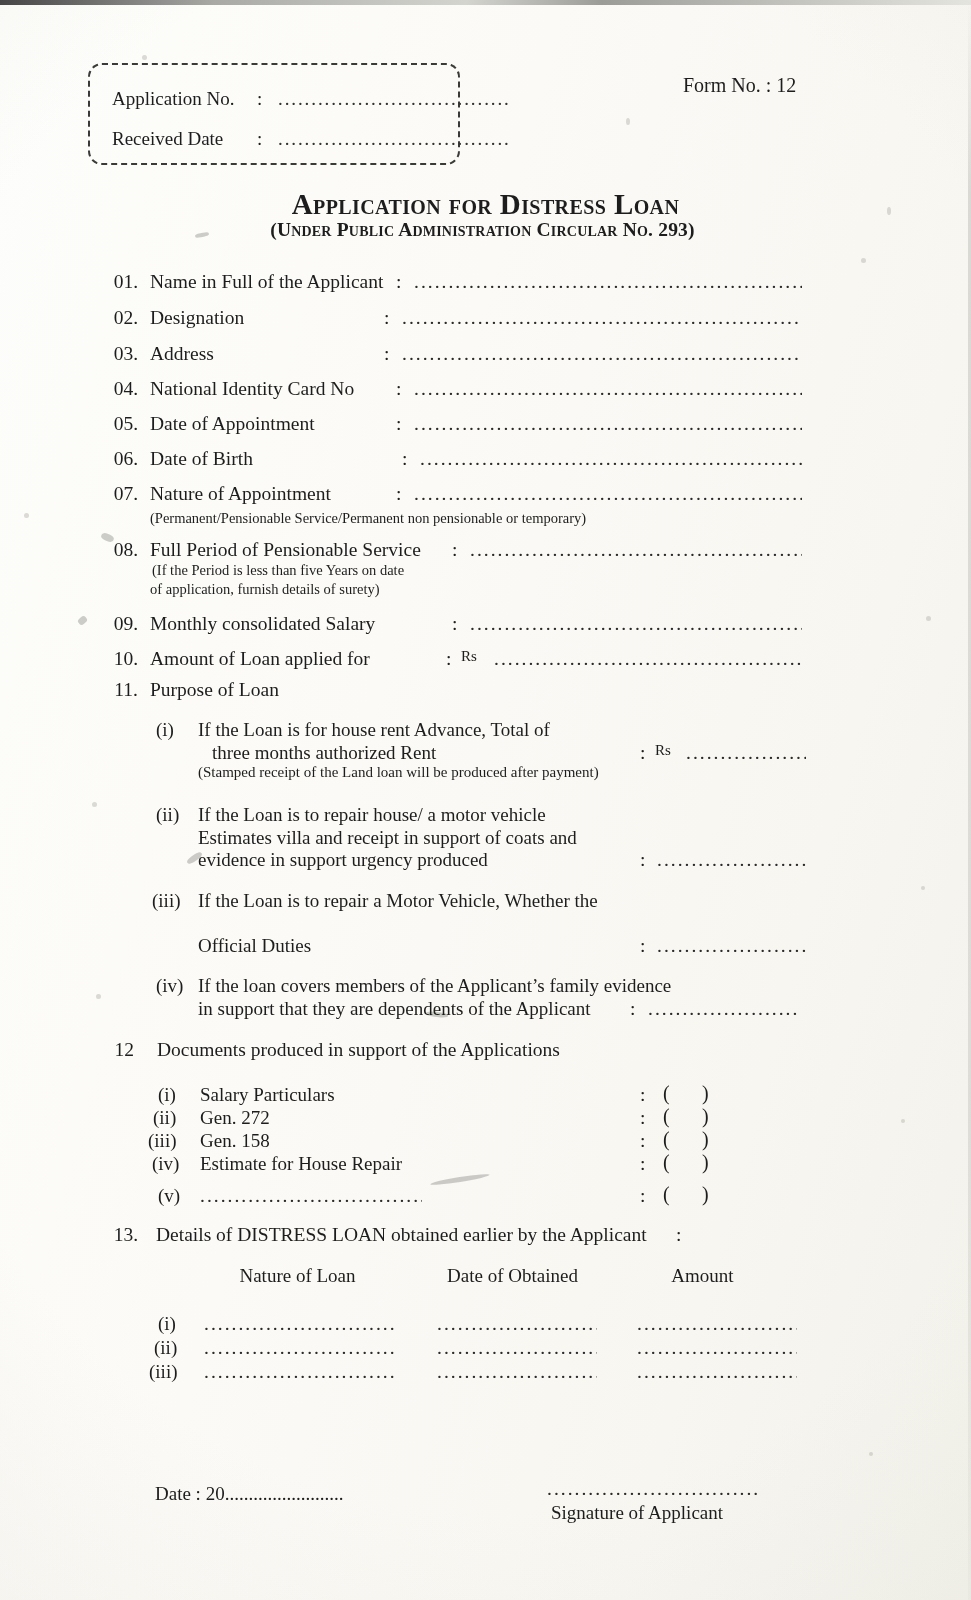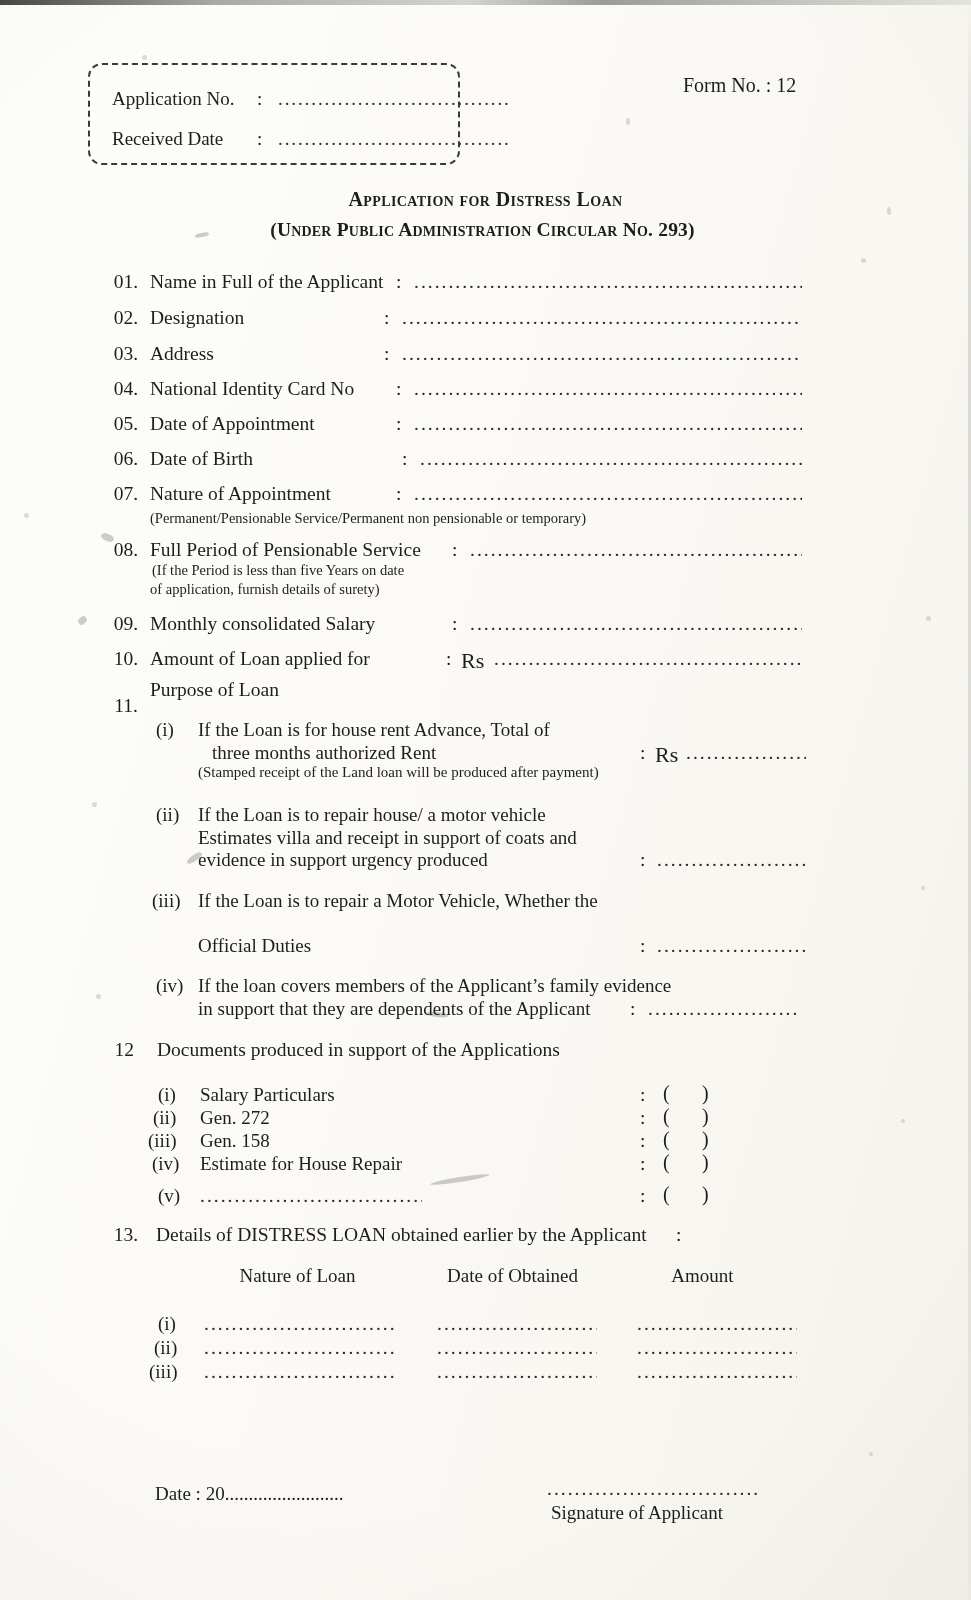--- a/index.html
+++ b/index.html
@@ -62,21 +62,21 @@
     top: 74px;
     font-size: 20px;
     white-space: nowrap;
   }
 
   
   #title-main {
     left: 0; top: 188px;
     width: 971px;
     text-align: center;
-    font-size: 20px;
+    font-size: 29px;
     font-weight: bold;
     font-variant: small-caps;
     letter-spacing: 0.4px;
   }
   #title-sub {
     left: 0; top: 219px;
     width: 965px;
     text-align: center;
     font-size: 19.5px;
     font-weight: bold;
@@ -99,21 +99,21 @@
     font-size: 19.5px;
     letter-spacing: 2.0px;
     color: #2b2b2b;
     white-space: nowrap;
     overflow: hidden;
   }
   .note {
     font-size: 14.5px;
     white-space: nowrap;
   }
-  .rs { font-size: 22px; }
+  .rs { font-size: 15px; }
 
   
   .sub-rn {
     font-size: 19px;
     width: 40px;
     text-align: left;
   }
   .sub-text {
     font-size: 19px;
     white-space: nowrap;
@@ -240,21 +240,21 @@
   <div class="abs item-label" style="left:150px;top:613px;">Monthly consolidated Salary</div>
   <div class="abs item-colon" style="left:452px;top:613px;">:</div>
   <div class="abs dots" style="left:470px;top:613px;width:332px;">......................................................................</div>
 
   <div class="abs item-num" style="left:104px;top:648px;">10.</div>
   <div class="abs item-label" style="left:150px;top:648px;">Amount of Loan applied for</div>
   <div class="abs item-colon" style="left:446px;top:648px;">:</div>
   <div class="abs rs" style="left:461px;top:648px;">Rs</div>
   <div class="abs dots" style="left:494px;top:648px;width:308px;">..................................................................</div>
 
-  <div class="abs item-num" style="left:104px;top:679px;margin-top:16px;">11.</div>
+  <div class="abs item-num" style="left:104px;top:679px;">11.</div>
   <div class="abs item-label" style="left:150px;top:679px;">Purpose of Loan</div>
 
   <div class="abs sub-rn" style="left:156px;top:719px;">(i)</div>
   <div class="abs sub-text" style="left:198px;top:719px;">If the Loan is for house rent Advance, Total of</div>
   <div class="abs sub-text" style="left:212px;top:742px;">three months authorized Rent</div>
   <div class="abs sub-note" style="left:198px;top:764px;">(Stamped receipt of the Land loan will be produced after payment)</div>
   <div class="abs item-colon" style="left:640px;top:742px;">:</div>
   <div class="abs rs" style="left:655px;top:742px;">Rs</div>
   <div class="abs dots" style="left:686px;top:742px;width:120px;">.........................</div>
 

